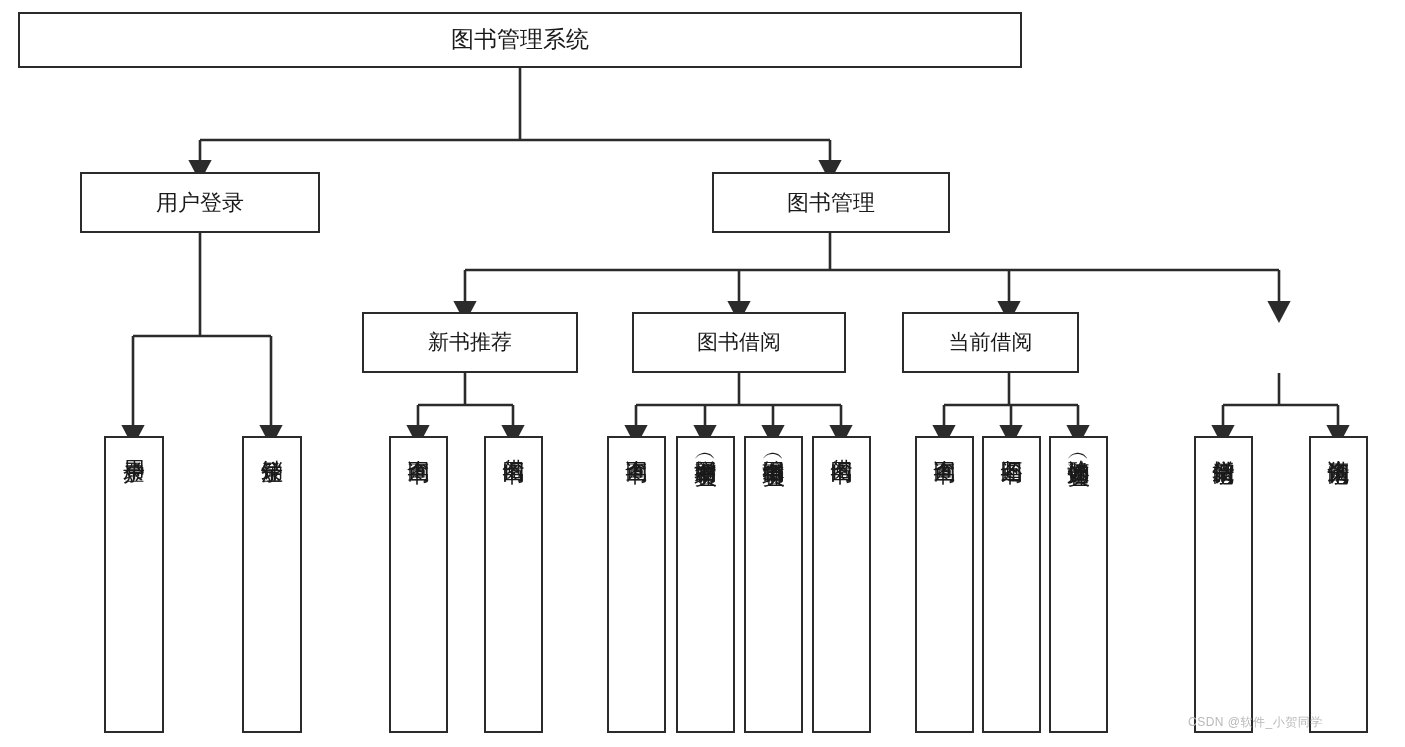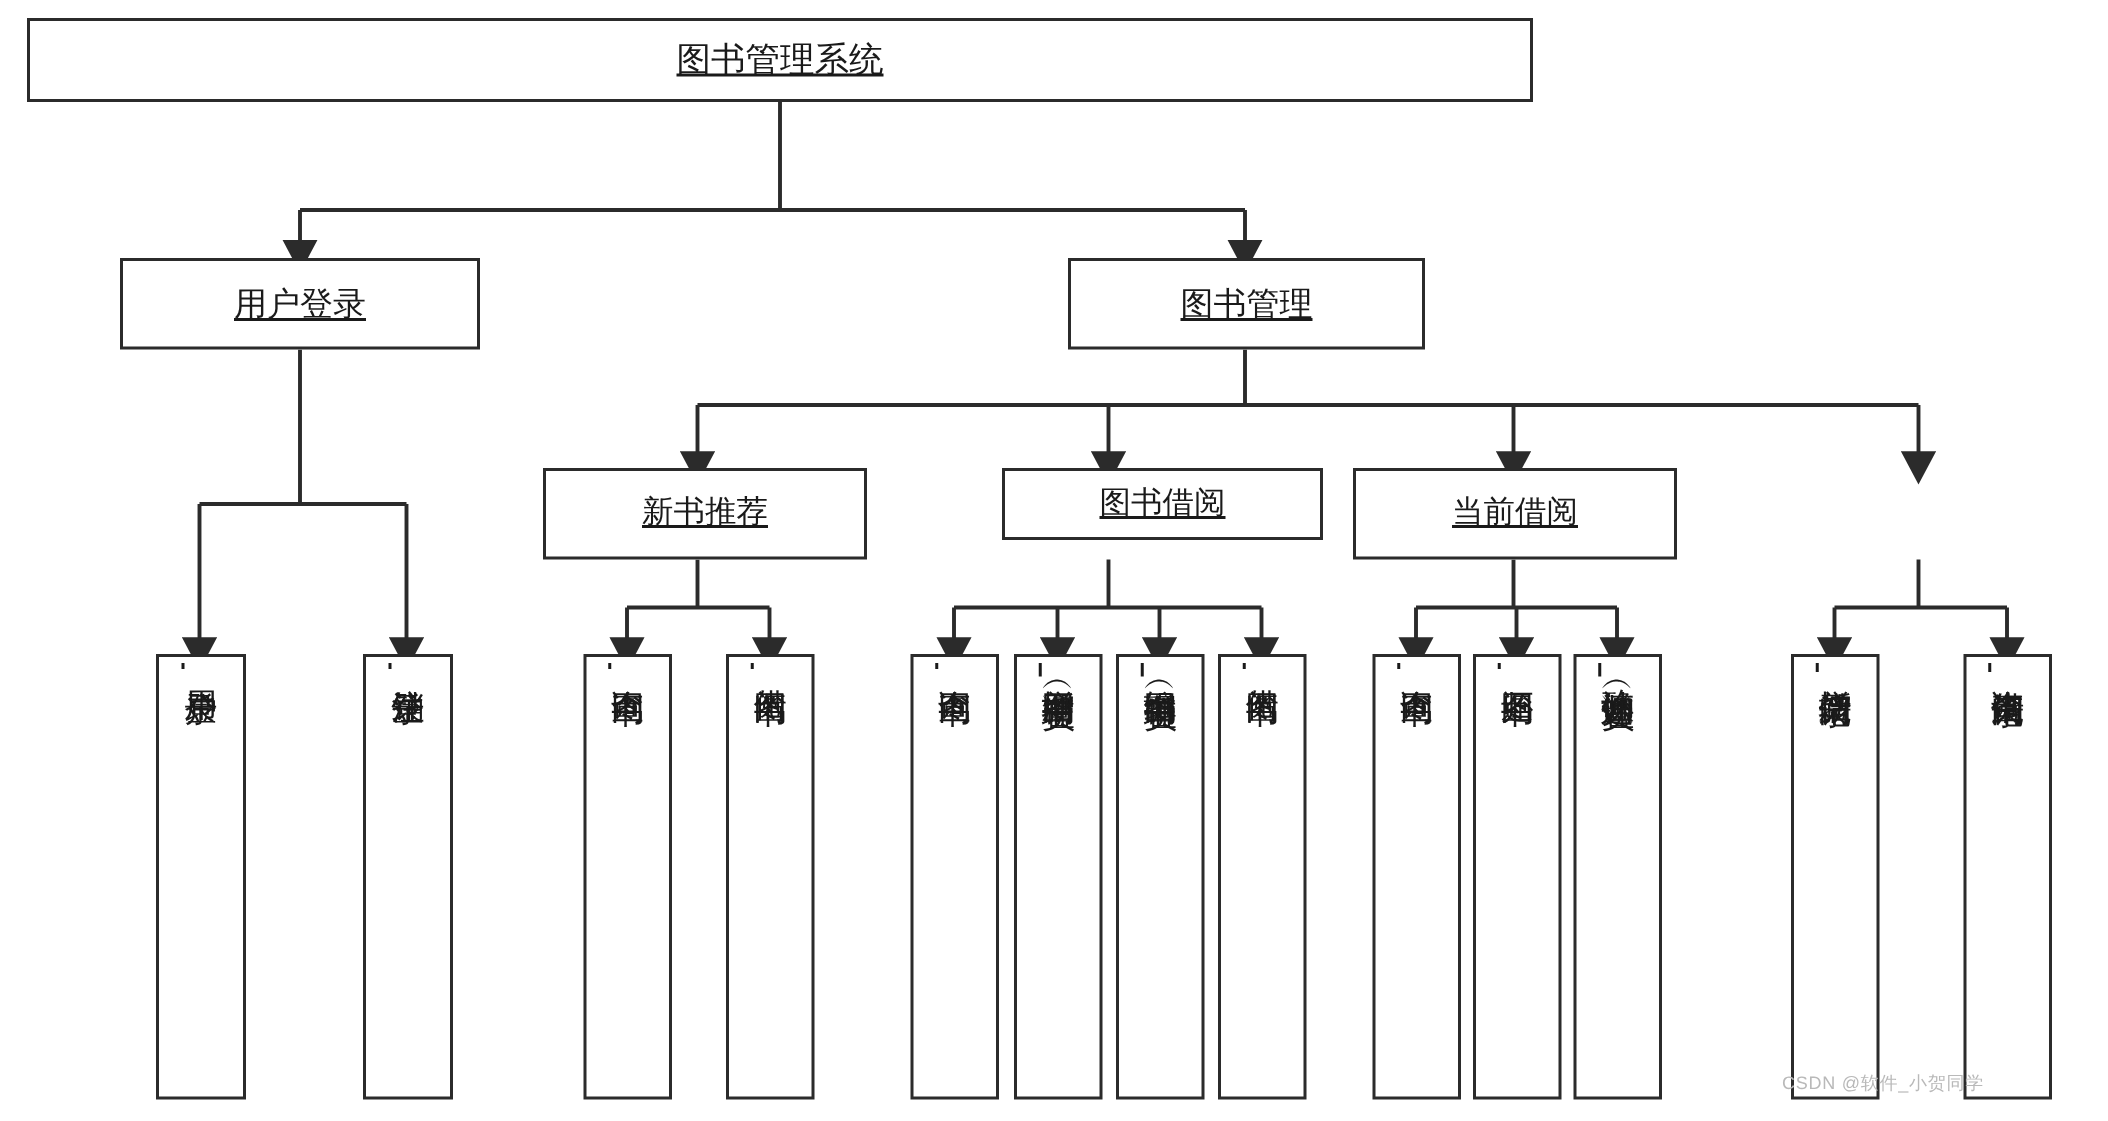--- a/index.html
+++ b/index.html
@@ -32,21 +32,20 @@
     border: 2px solid #2b2b2b;
     display: flex;
     align-items: center;
     justify-content: center;
     color: #1a1a1a;
   }
   .node .label {
     text-align: center;
     line-height: 1.18;
     white-space: pre;
-    text-decoration: underline;
   }
   .lvl0 { font-size: 23px; }
   .lvl1 { font-size: 22px; }
   .lvl2 { font-size: 21px; }
   .leaf {
     align-items: flex-start;
     padding-top: 4px;
   }
   .leaf .label {
     writing-mode: vertical-rl;
@@ -127,24 +126,24 @@
   <div class="node lvl1" style="left:80px; top:172px; width:240px; height:61px;">
     <span class="label">用户登录</span>
   </div>
   <div class="node lvl1" style="left:712px; top:172px; width:238px; height:61px;">
     <span class="label">图书管理</span>
   </div>
 
   <div class="node lvl2" style="left:362px; top:312px; width:216px; height:61px;">
     <span class="label">新书推荐</span>
   </div>
-  <div class="node lvl2" style="left:668px; top:312px; width:214px; height:48px;">
+  <div class="node lvl2" style="left:632px; top:312px; width:214px; height:61px;">
     <span class="label">图书借阅</span>
   </div>
-  <div class="node lvl2" style="left:902px; top:312px; width:216px; height:61px;">
+  <div class="node lvl2" style="left:902px; top:312px; width:177px; height:61px;">
     <span class="label">当前借阅</span>
   </div>
 
   <div class="node leaf" style="left:104px; top:436px; width:60px; height:297px;">
     <span class="label">用户登录</span>
   </div>
   <div class="node leaf" style="left:242px; top:436px; width:60px; height:297px;">
     <span class="label">注销登录</span>
   </div>
 

